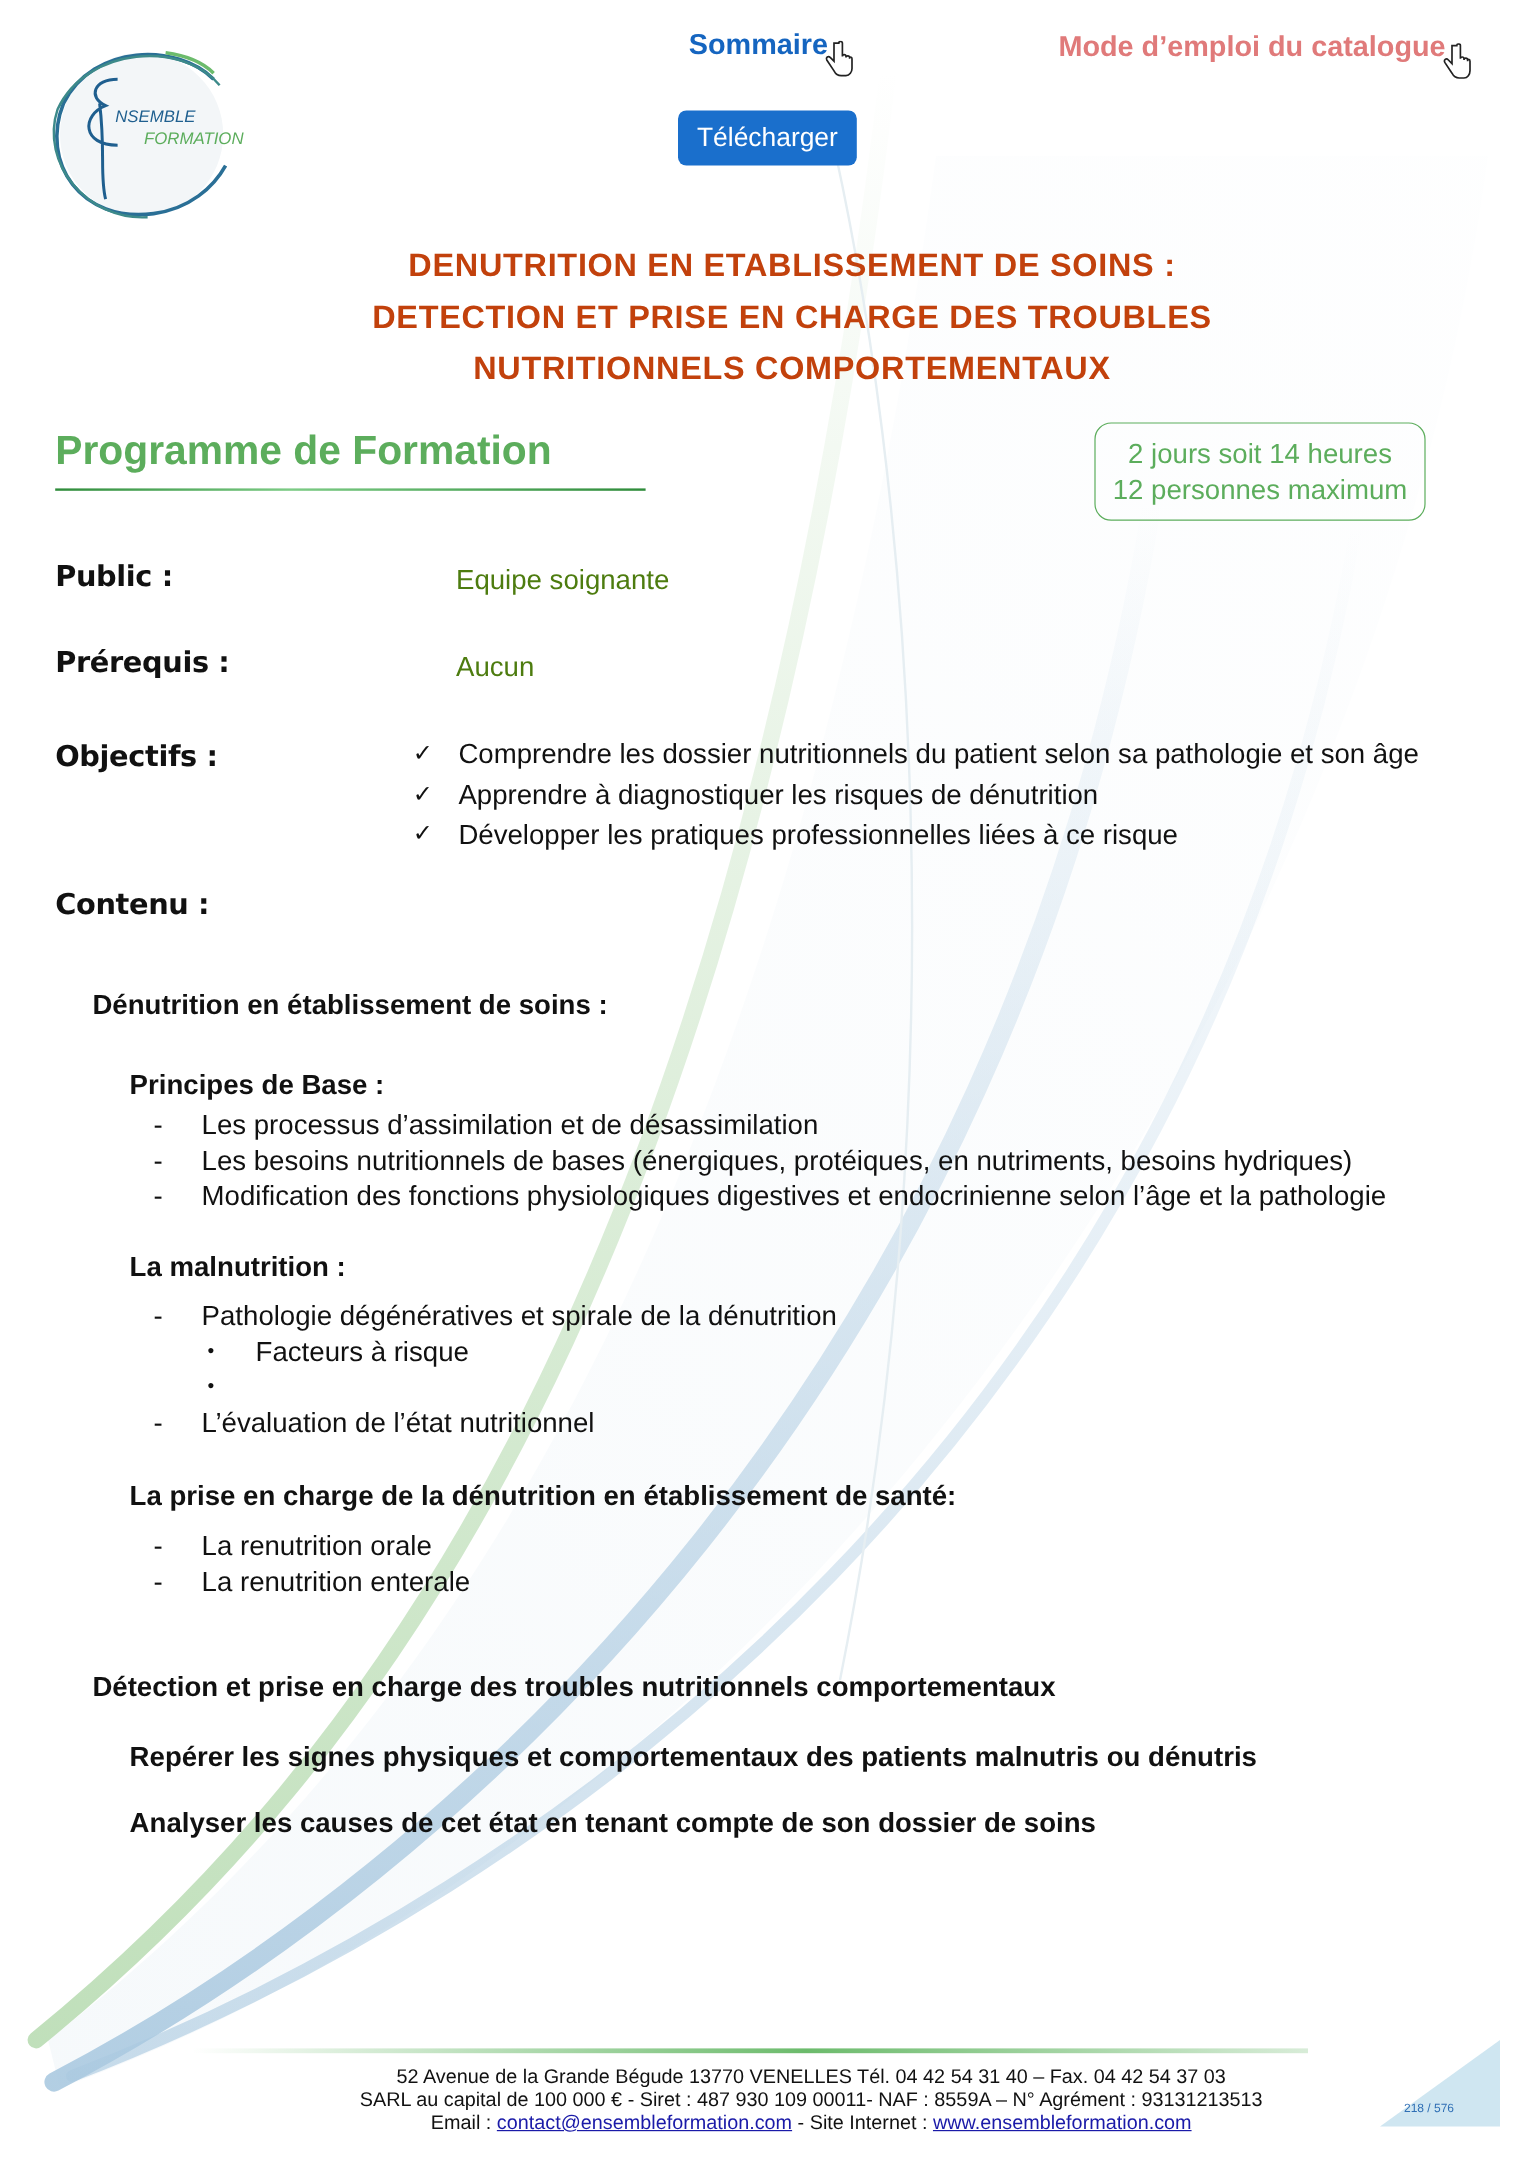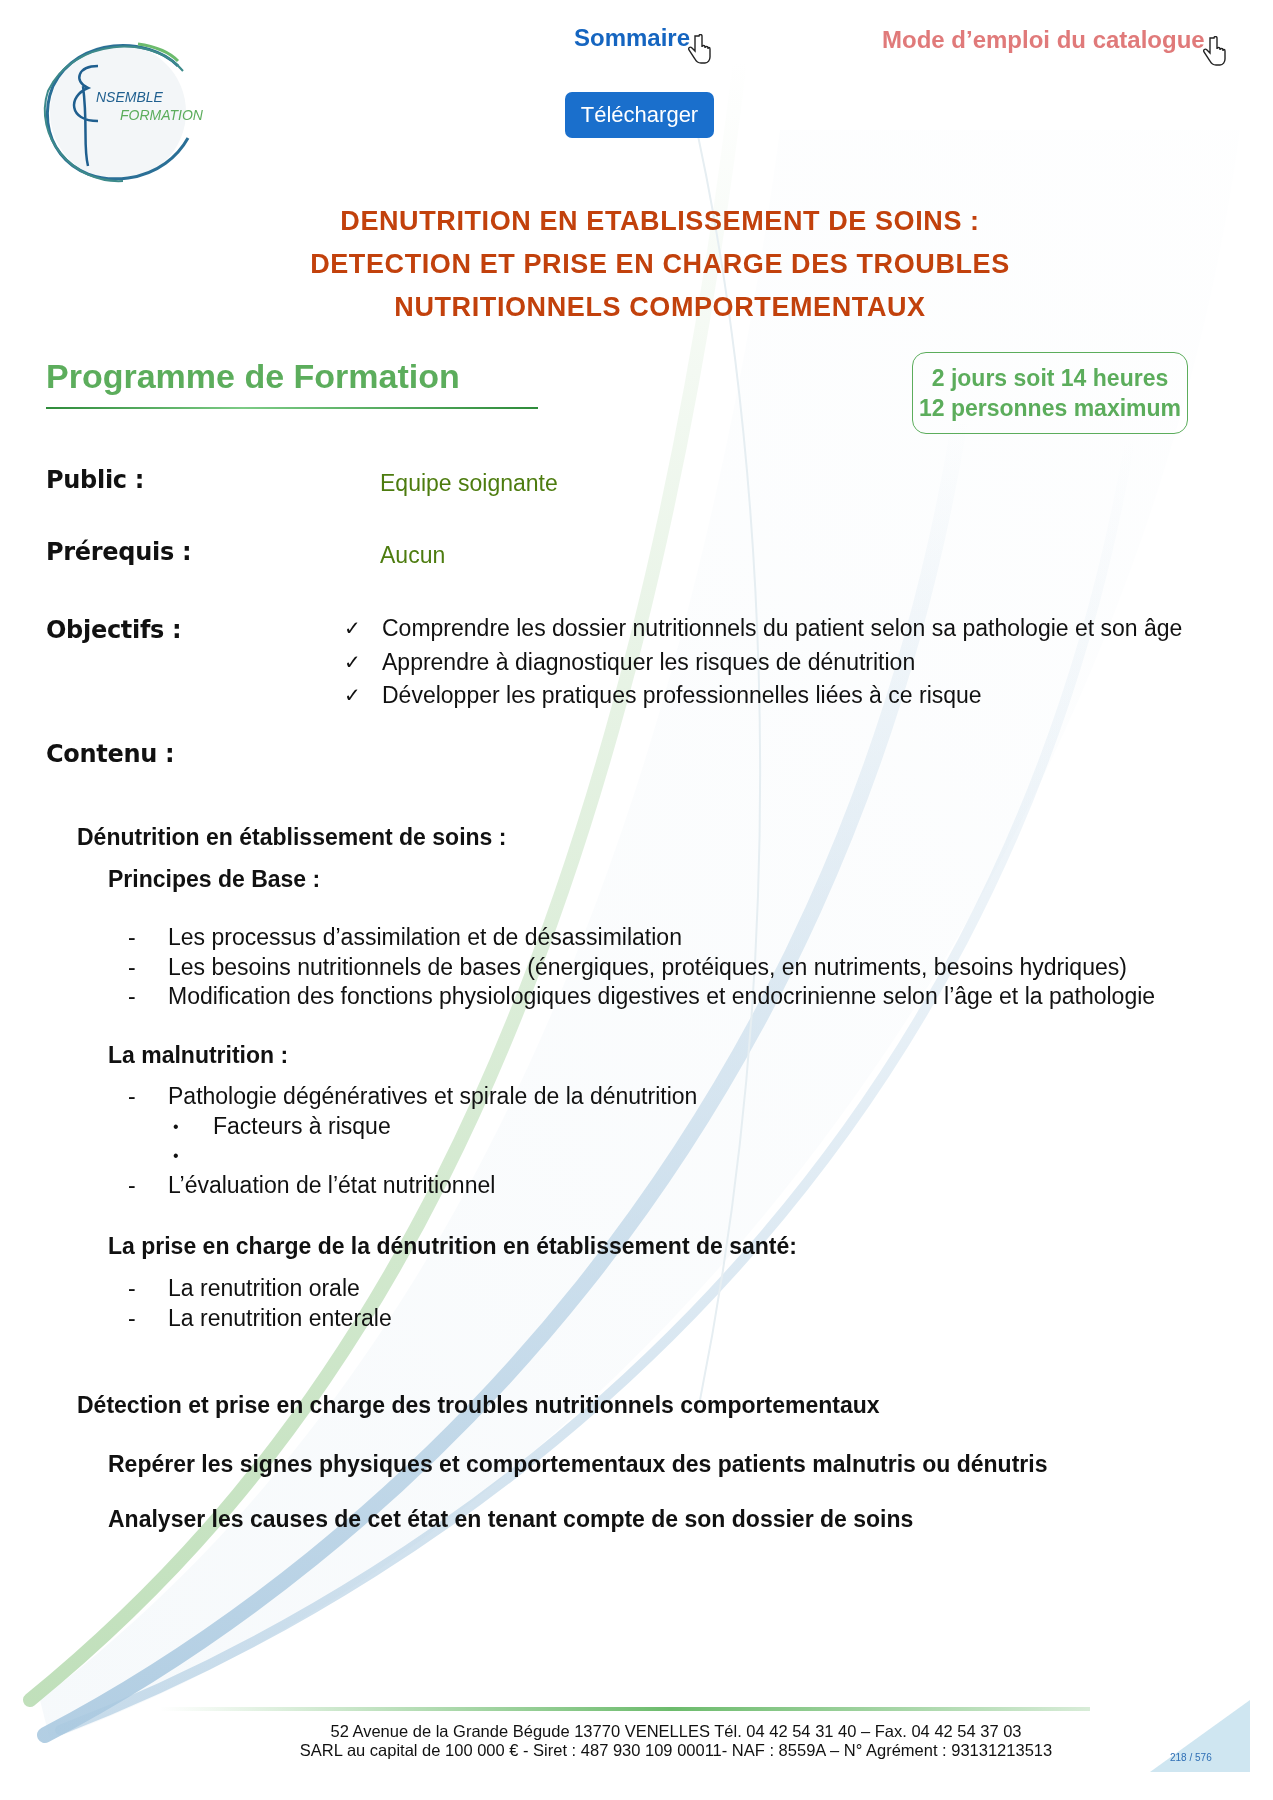--- a/index.html
+++ b/index.html
@@ -32,21 +32,21 @@
   }
   .title div { white-space: nowrap; }
 
   .prog-title { left: 46px; top: 357px; color: #5cad5c; font-weight: bold; font-size: 34px; }
   .prog-line { left: 46px; top: 407px; width: 492px; height: 2px;
     background: linear-gradient(to right, #2e8b3a, #7ccb85 40%, #2e8b3a 100%); }
 
   .duration-box {
     left: 912px; top: 352px; width: 274px; height: 80px;
     border: 1.5px solid #5cad5c; border-radius: 14px;
-    color: #5cad5c; font-weight: bold; font-size: 23px; line-height: 30px;
+    color: #5cad5c; font-weight: normal; font-size: 23px; line-height: 30px;
     display: flex; flex-direction: column; align-items: center; justify-content: center;
   }
 
   .label { left: 46px; font-weight: 900; font-size: 24px; color: #111; font-family: "DejaVu Sans", sans-serif; letter-spacing: -0.3px; }
   .value { left: 380px; font-size: 23px; color: #4d7c0f; }
 
   .obj-list { left: 344px; top: 612px; font-size: 23px; line-height: 33.5px; }
   .obj-item { display: flex; white-space: nowrap; }
   .check { width: 38px; font-size: 20px; }
 
@@ -152,21 +152,21 @@
   </div>
   <div class="obj-item">
     <span class="check">✓</span>
     <span>Développer les pratiques professionnelles liées à ce risque</span>
   </div>
 </div>
 
 <div class="abs label" style="top:740px">Contenu :</div>
 
 <div class="abs h1" style="top:824px">Dénutrition en établissement de soins :</div>
-<div class="abs h2" style="top:866px">Principes de Base :</div>
+<div class="abs h2" style="top:891px">Principes de Base :</div>
 
 <div class="abs dash-list" style="top:923px">
   <div class="dash-item">
       <span class="dash">-</span>
       <span>Les processus d’assimilation et de désassimilation</span>
     </div>
   <div class="dash-item">
       <span class="dash">-</span>
       <span>Les besoins nutritionnels de bases (énergiques, protéiques, en nutriments, besoins hydriques)</span>
     </div>
@@ -210,16 +210,19 @@
 </div>
 
 <div class="abs h1" style="top:1392px">Détection et prise en charge des troubles nutritionnels comportementaux</div>
 <div class="abs h2" style="top:1451px">Repérer les signes physiques et comportementaux des patients malnutris ou dénutris</div>
 <div class="abs h2" style="top:1506px">Analyser les causes de cet état en tenant compte de son dossier de soins</div>
 
 <div class="abs footer-line"></div>
 <div class="abs footer">
   <div>52 Avenue de la Grande Bégude 13770 VENELLES Tél. 04 42 54 31 40 – Fax. 04 42 54 37 03</div>
   <div>SARL au capital de 100 000 € - Siret : 487 930 109 00011- NAF : 8559A – N° Agrément : 93131213513</div>
+  <div>
+    <span>Email : </span><a>contact@ensembleformation.com</a><span> - Site Internet : </span><a>www.ensembleformation.com</a>
+  </div>
 </div>
 
 <div class="abs page-corner"></div>
 <div class="abs page-num">218 / 576</div>
 
 </body></html>

